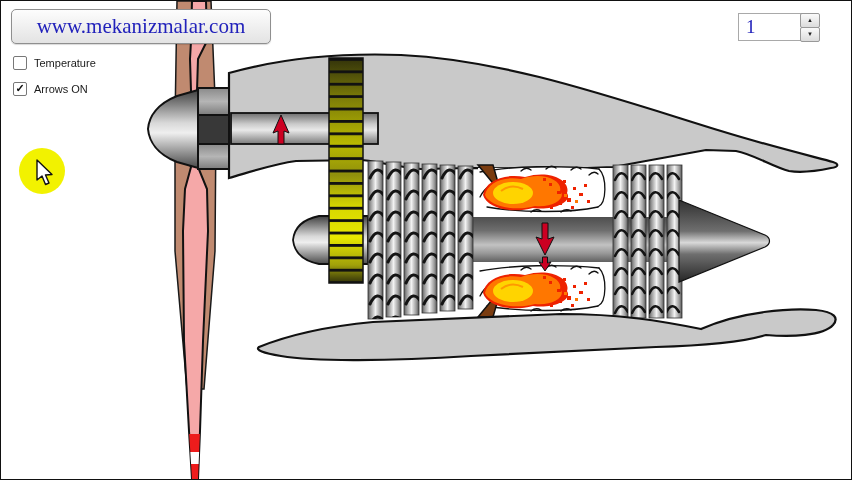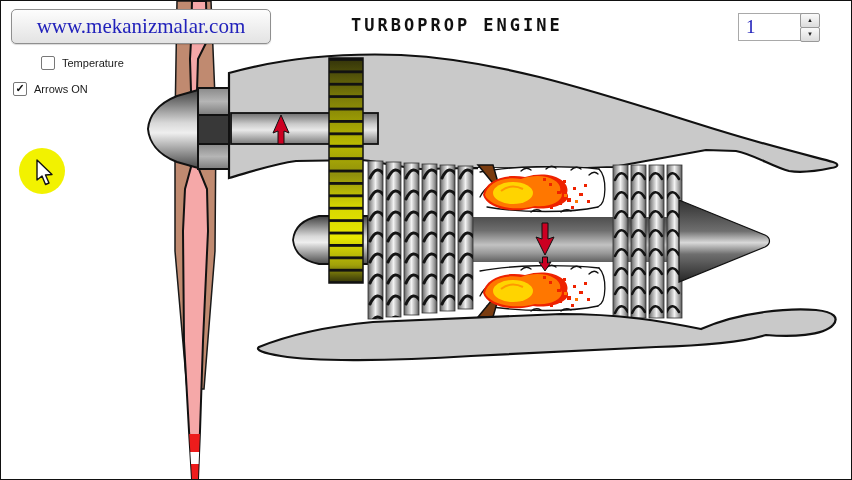--- a/index.html
+++ b/index.html
@@ -31,21 +31,21 @@
     border:1px solid #a9a9a9;font-family:"Liberation Serif",serif;
     font-size:19px;line-height:25px;padding-left:7px;color:var(--accent-blue);
   }
   .spin-btn{
     position:absolute;left:62px;width:18px;height:13px;background:linear-gradient(#fafafa,#dcdcdc);
     border:1px solid #999;font-size:6px;line-height:12px;text-align:center;color:#222;
     border-radius:2px;cursor:default;
   }
   #spin-up{top:0;} #spin-down{top:14px;}
   .check-row{left:12px;display:flex;align-items:center;gap:7px;}
-  #row-temperature{top:55px;margin-left:28px;} #row-arrows{top:81px;}
+  #row-temperature{top:55px;} #row-arrows{top:81px;}
   .check-box{
     width:12px;height:12px;background:#fff;border:1px solid #787878;border-radius:2px;
     font-size:11px;line-height:11px;text-align:center;color:#111;font-weight:bold;
   }
   .check-label{font-size:11px;color:#1a1a1a;}
   #highlight-circle{
     left:18px;top:147px;width:46px;height:46px;border-radius:50%;
     background:var(--highlight-yellow);
   }
   #cursor{left:34px;top:158px;}
@@ -239,21 +239,20 @@
              C740,310 790,307 815,309 C834,311 838,317 832,324 C822,335 790,336 765,334
              C735,343 690,345 655,346 L470,355 C380,361 310,360 280,355 C262,352 254,349 258,346 Z" style="fill:var(--nacelle-gray)" stroke="#111" stroke-width="2.2"></path>
 
     <path d="M678,199 L764,234 C770,237 770,243 764,246 L678,281 Z" fill="url(#gCone)" stroke="#111" stroke-width="1.2"></path>
   </svg>
 
   <div id="link-box" class="ui btn-box">
     <span class="link-text">www.mekanizmalar.com</span>
   </div>
 
-  <div id="title" class="ui">TURBOPROP ENGINE</div>
 
   <div id="stepper" class="ui">
     <div id="stepper-value">1</div>
     <div id="spin-up" class="spin-btn">
       <span>▲</span>
     </div>
     <div id="spin-down" class="spin-btn">
       <span>▼</span>
     </div>
   </div>

